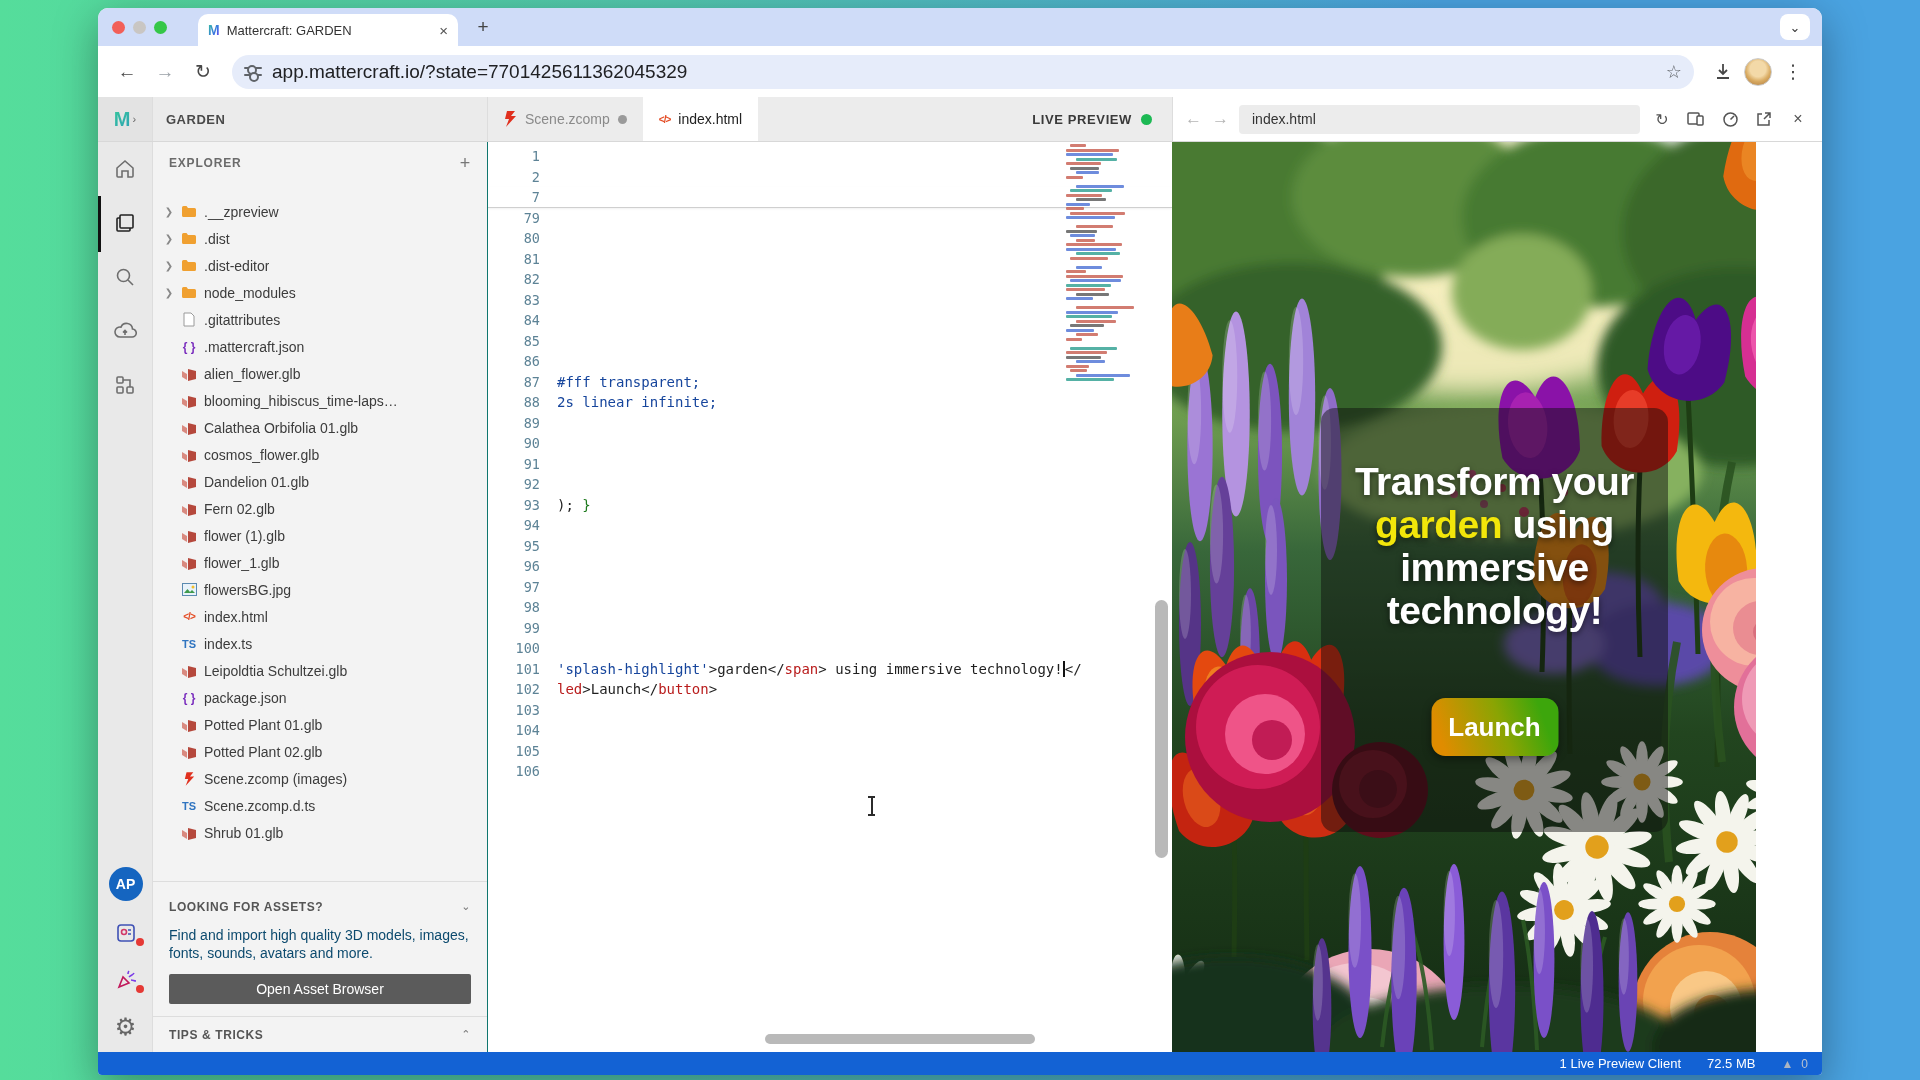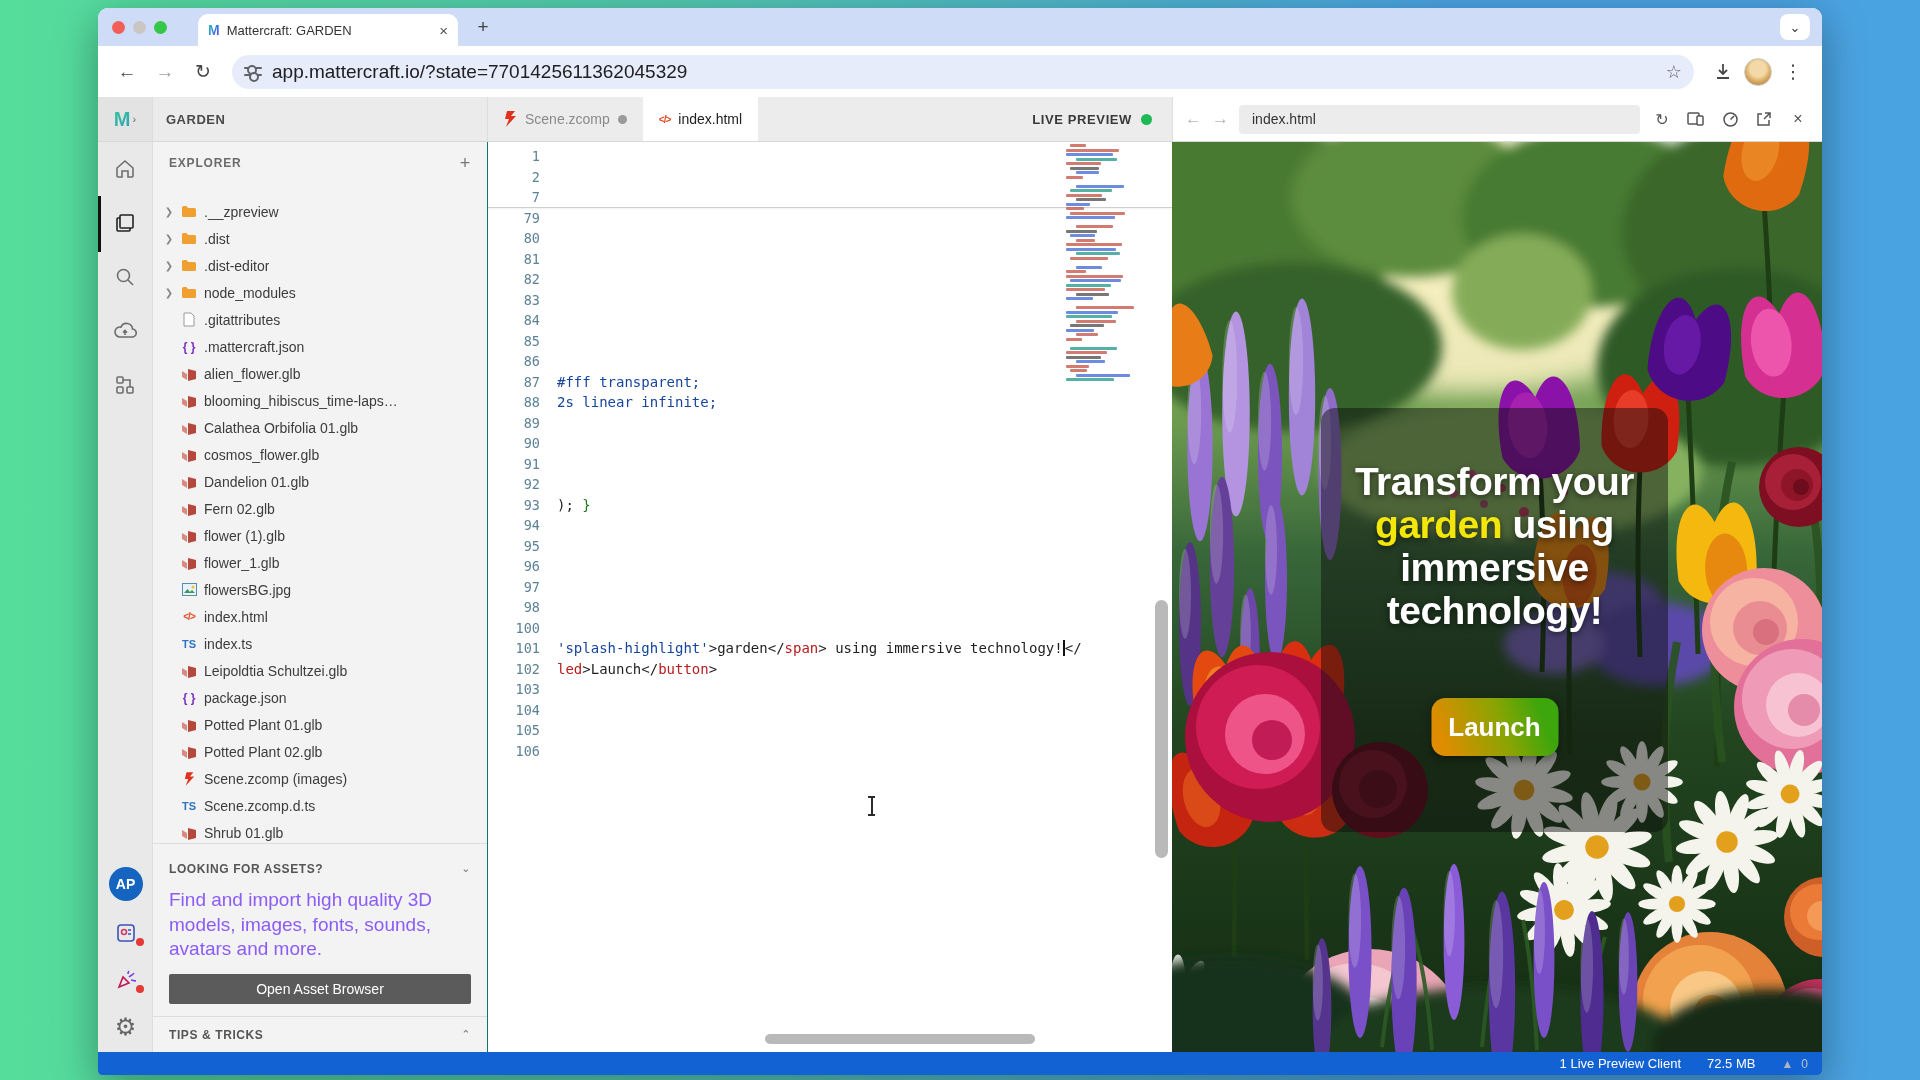--- a/index.html
+++ b/index.html
@@ -78,21 +78,21 @@
   .tree{position:absolute;top:56px;left:0;right:0;}
   .trow{height:27px;display:flex;align-items:center;padding-left:9px;}
   .chev{width:14px;font-size:10px;color:#888;text-align:center;}
   .fic{width:20px;height:16px;margin:0 5px 0 3px;display:flex;align-items:center;justify-content:center;flex:0 0 20px;}
   .flabel{white-space:nowrap;overflow:hidden;}
   .ts-ic{color:#2f74c0;font-weight:bold;font-size:11px;}
   .json-ic{color:#7b2fbe;font-weight:bold;font-size:12px;}
   .html-ic{color:#e44d26;font-weight:bold;font-size:10px;letter-spacing:-1px;}
   .assets{position:absolute;left:0;right:0;bottom:36px;border-top:1px solid #ddd;background:#f3f3f3;padding:18px 16px 12px;}
   .assets-h{display:flex;justify-content:space-between;font-size:12px;font-weight:bold;letter-spacing:.6px;color:#555;}
-  .assets-d{font-size:19px;color:#8b5cf6;line-height:1.3;margin:12px 0 12px;}
+  .assets-d{font-size:14px;color:#0c4a6e;line-height:1.3;margin:12px 0 12px;}
   .assets-btn{width:100%;height:30px;background:#5b5b5b;color:#fff;font-size:14px;border:none;border-radius:2px;
     display:flex;align-items:center;justify-content:center;}
   .tips{position:absolute;left:0;right:0;bottom:0;height:36px;border-top:1px solid #ddd;display:flex;
     align-items:center;justify-content:space-between;padding:0 16px;font-size:12px;font-weight:bold;letter-spacing:.6px;color:#555;}
   .chev-sm{color:#777;font-size:11px;font-weight:normal;}
   
   .editor{width:684px;background:#fff;position:relative;overflow:hidden;
     font-family:"DejaVu Sans Mono","Liberation Mono",monospace;font-size:14px;}
   .cline{height:20.5px;display:flex;align-items:center;}
   .cline.fold{border-bottom:1px solid #cfcfcf;box-shadow:0 1px 2px rgba(0,0,0,.06);}
@@ -102,21 +102,21 @@
   .caret{display:inline-block;width:2px;height:16px;background:#111;vertical-align:-3px;}
   .minimap{position:absolute;right:22px;top:2px;width:88px;}
   .mrow{height:3px;margin-bottom:1.5px;border-radius:1px;opacity:.8;}
   .vscroll{position:absolute;right:4px;top:458px;width:13px;height:258px;background:#b9b9b9;border-radius:7px;}
   .hscroll{position:absolute;left:277px;bottom:8px;width:270px;height:10px;background:#b9b9b9;border-radius:5px;}
   .ibeam{position:absolute;left:378px;top:654px;width:11px;height:20px;color:#2b2b2b;}
   .ibeam::before,.ibeam::after{content:"";position:absolute;left:2px;width:7px;height:2px;background:#2b2b2b;}
   .ibeam::before{top:0;}.ibeam::after{bottom:0;}
   .ibeam i{position:absolute;left:5px;top:0;bottom:0;width:1.6px;background:#2b2b2b;}
   
-  .preview{width:650px;position:relative;overflow:hidden;background:#1d3a1e;}
+  .preview{width:584px;position:relative;overflow:hidden;background:#1d3a1e;}
   .hero-card{position:absolute;left:149px;top:266px;width:347px;height:424px;border-radius:14px;
     background:rgba(12,12,12,.47);color:#fff;text-align:center;padding-top:52px;}
   .hero-title{font-size:39px;line-height:43px;font-weight:bold;letter-spacing:-.5px;
     text-shadow:0 2px 6px rgba(0,0,0,.55);}
   .hl{color:#f2e60a;}
   .launch{position:absolute;left:50%;transform:translateX(-50%);top:290px;width:127px;height:58px;
     border:none;border-radius:14px;color:#fff;font-size:26px;font-weight:bold;font-family:inherit;
     background:linear-gradient(70deg,#e08c00 10%,#8aa403 55%,#3da60c 85%);
     box-shadow:0 3px 8px rgba(0,0,0,.4);}
   
@@ -603,20 +603,24 @@
           <div class="cline">
             <span class="lnum">96</span>
             <span class="lcode"></span>
           </div>
           <div class="cline">
             <span class="lnum">97</span>
             <span class="lcode"></span>
           </div>
           <div class="cline">
             <span class="lnum">98</span>
+            <span class="lcode"></span>
+          </div>
+          <div class="cline">
+            <span class="lnum">99</span>
             <span class="lcode"></span>
           </div>
           <div class="cline">
             <span class="lnum">100</span>
             <span class="lcode"></span>
           </div>
           <div class="cline">
             <span class="lnum">101</span>
             <span class="lcode"><span class="cs">'splash-highlight'</span><span class="cp">&gt;garden&lt;/</span><span class="ct">span</span><span class="cp">&gt; using immersive technology!</span><span class="caret"></span><span class="cp">&lt;/</span></span>
           </div>

